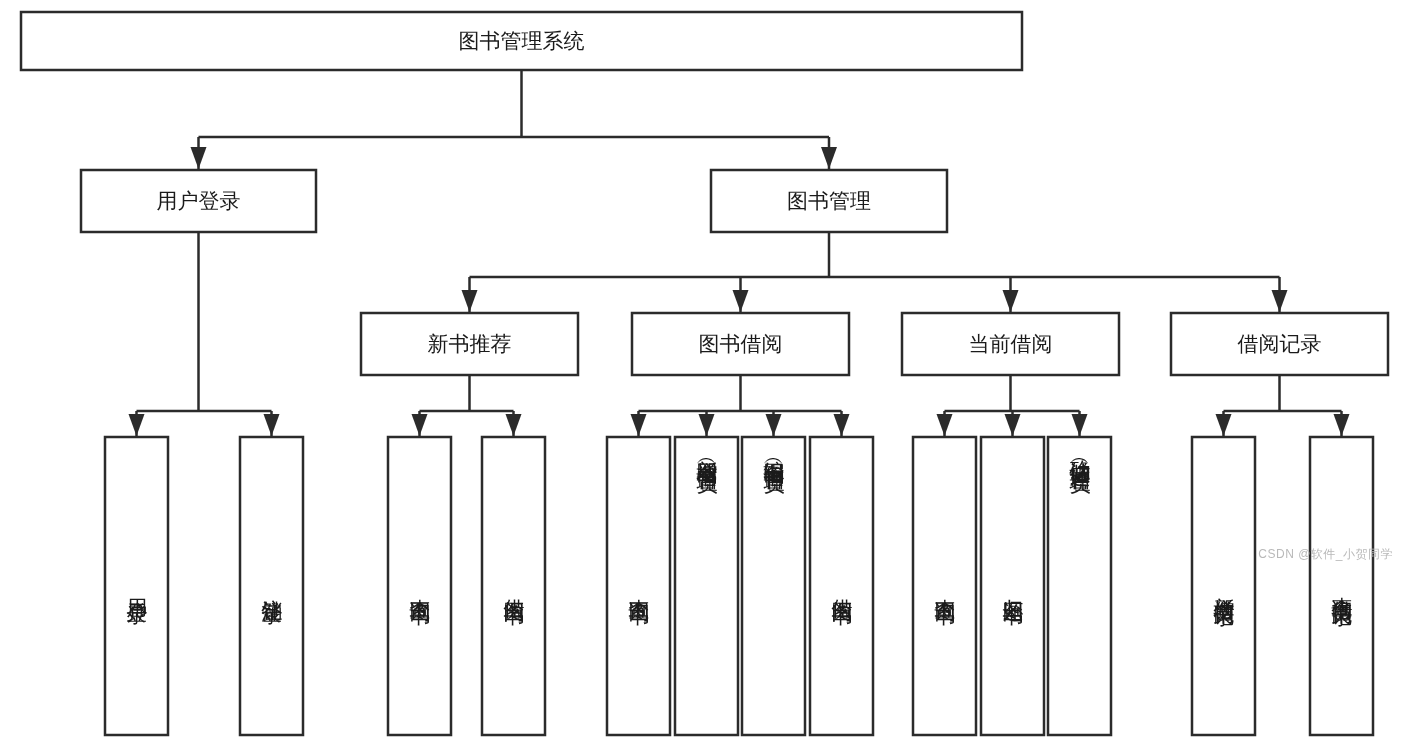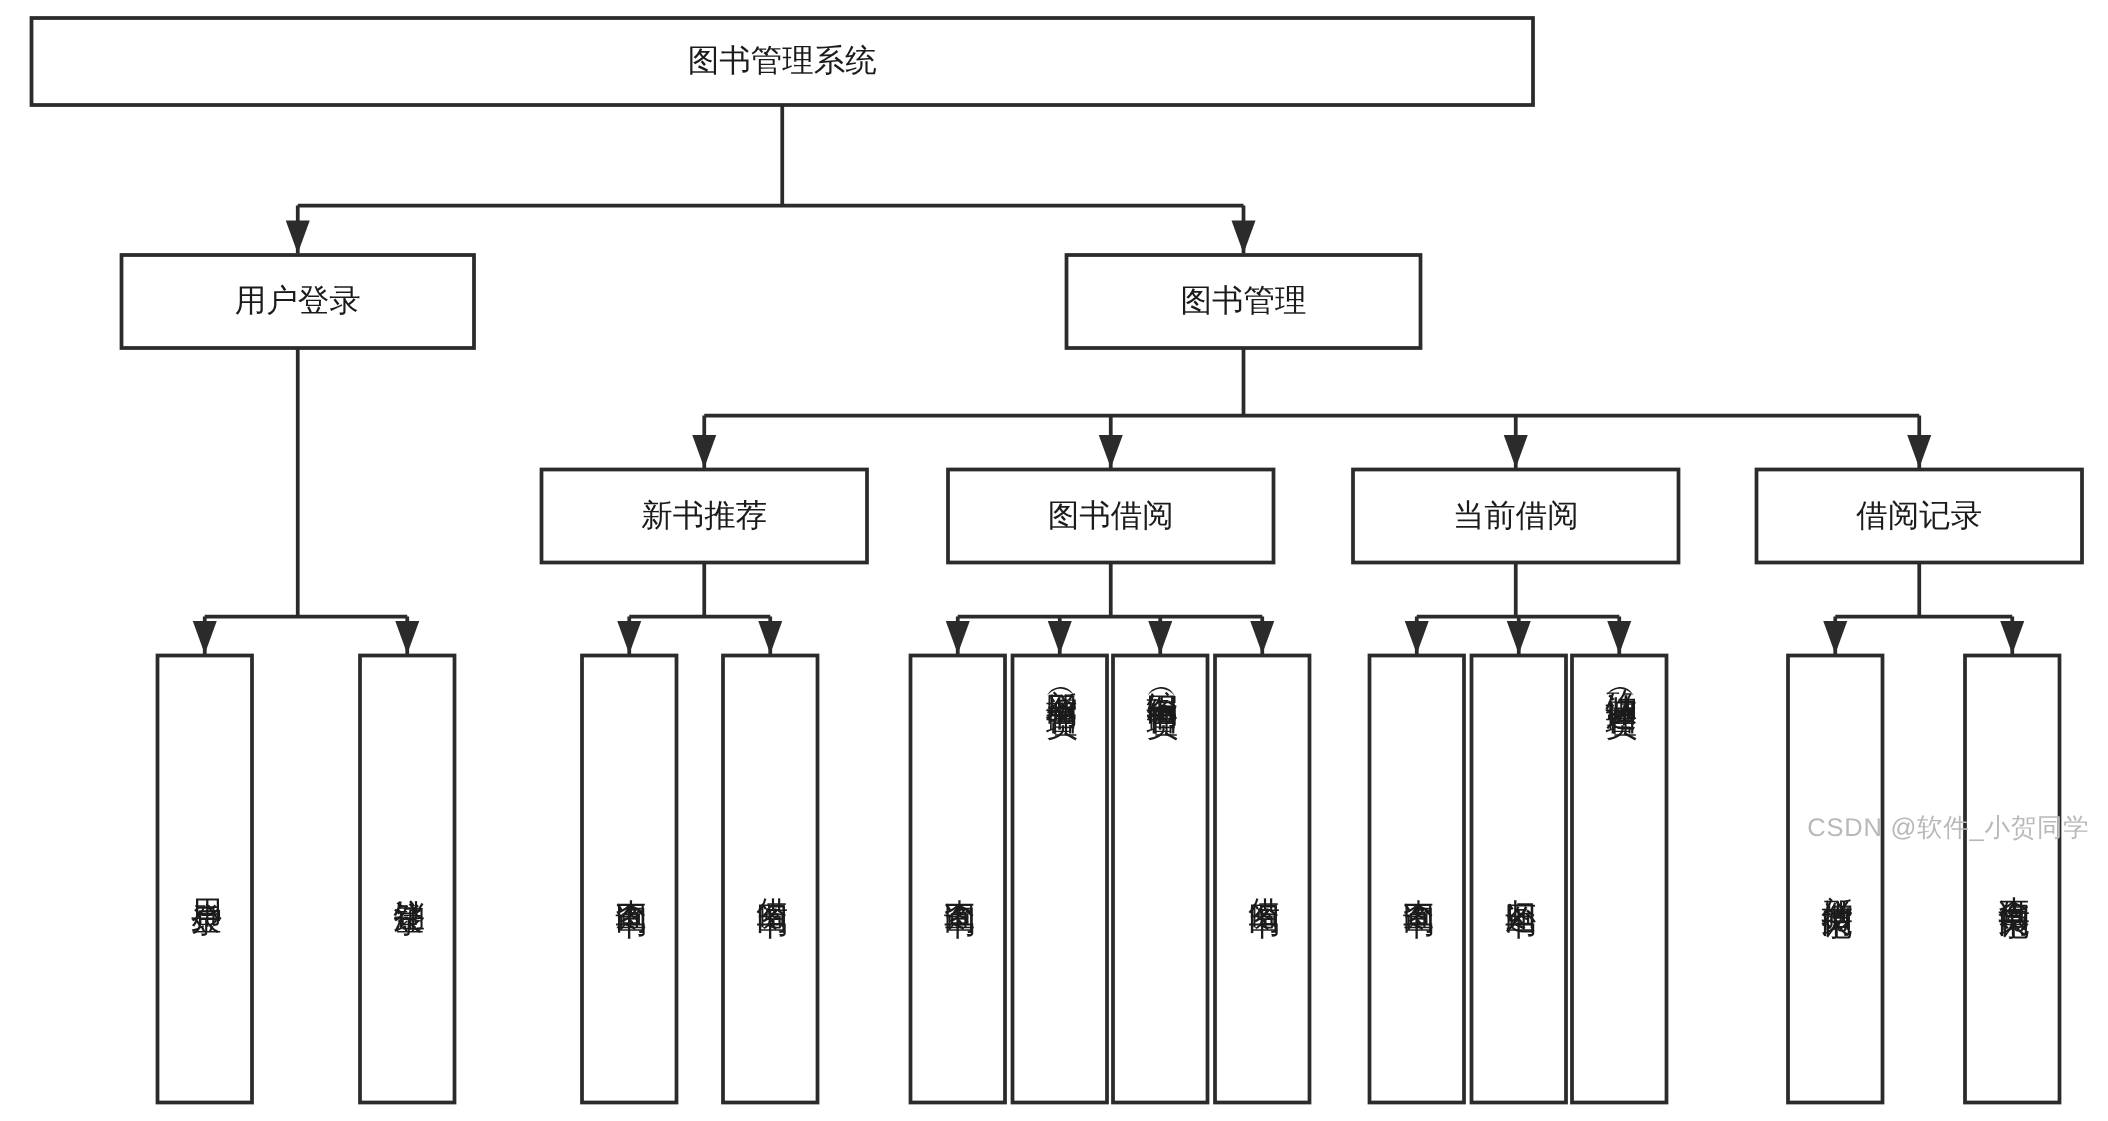--- a/index.html
+++ b/index.html
@@ -58,21 +58,21 @@
     color: #1b1b1b;
     letter-spacing: 2px;
     white-space: nowrap;
     pointer-events: none;
   }
   .watermark {
     position: absolute;
     right: 12px;
     bottom: 6px;
     font-family: "Liberation Sans", "DejaVu Sans", sans-serif;
-    font-size: 17px;
+    font-size: 12px;
     color: #b9b9b9;
     white-space: nowrap;
     letter-spacing: 0.5px;
   }
 </style>
 </head>
 <body>
 
 <div id="diagram-root">
 

